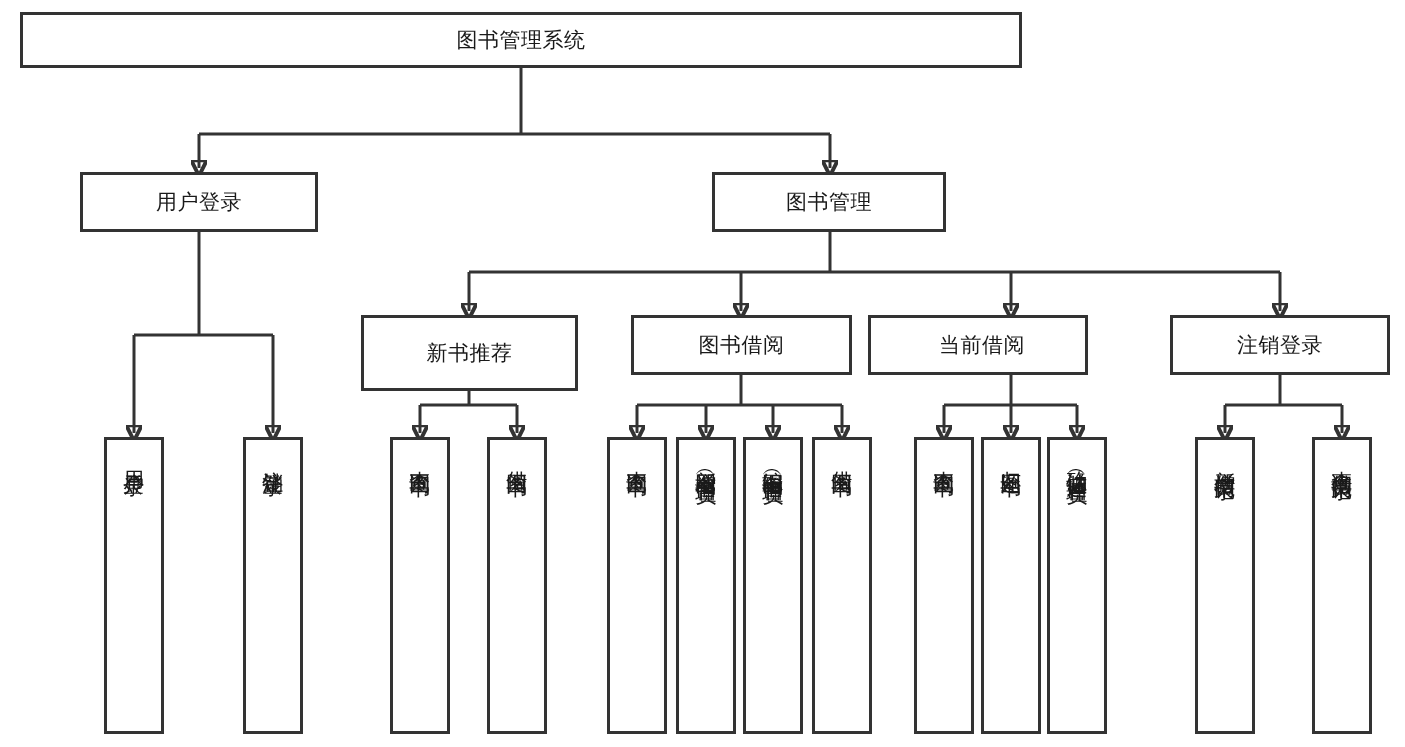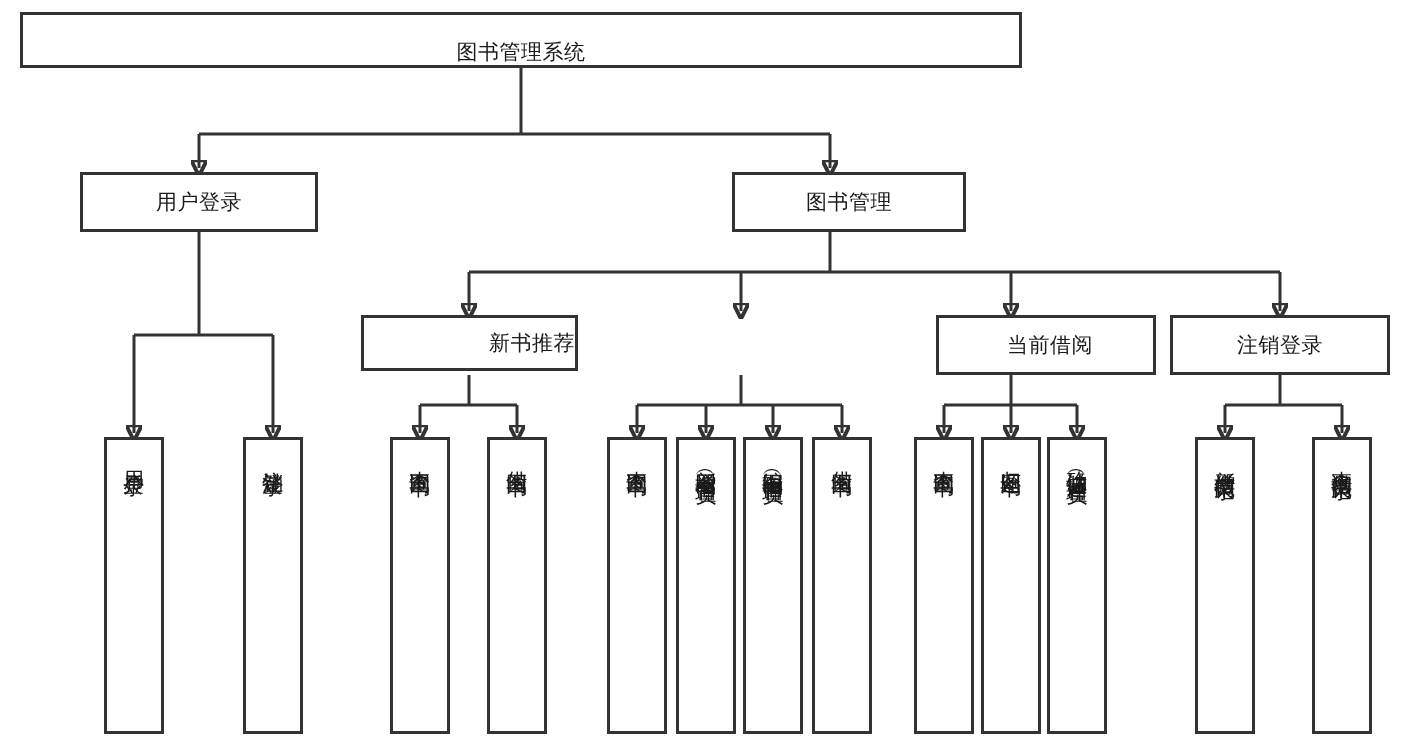--- a/index.html
+++ b/index.html
@@ -114,35 +114,38 @@
     <line x1="944" y1="405" x2="944" y2="433" marker-end="url(#arrow)"></line>
     <line x1="1011" y1="405" x2="1011" y2="433" marker-end="url(#arrow)"></line>
     <line x1="1077" y1="405" x2="1077" y2="433" marker-end="url(#arrow)"></line>
 
     <line x1="1280" y1="375" x2="1280" y2="405"></line>
     <line x1="1225" y1="405" x2="1342" y2="405"></line>
     <line x1="1225" y1="405" x2="1225" y2="433" marker-end="url(#arrow)"></line>
     <line x1="1342" y1="405" x2="1342" y2="433" marker-end="url(#arrow)"></line>
   </svg>
 
-  <div class="node" style="left:20px; top:12px; width:1002px; height:56px;align-items:flex-end;">
+  <div class="node" style="left:20px; top:12px; width:1002px; height:56px;">
     <span class="label">图书管理系统</span>
   </div>
 
   <div class="node" style="left:80px; top:172px; width:238px; height:60px;">
     <span class="label">用户登录</span>
   </div>
-  <div class="node" style="left:712px; top:172px; width:234px; height:60px;margin-left:20px;">
+  <div class="node" style="left:712px; top:172px; width:234px; height:60px;">
     <span class="label">图书管理</span>
   </div>
 
-  <div class="node" style="left:361px; top:315px; width:217px; height:56px;justify-content:flex-end;">
+  <div class="node" style="left:361px; top:315px; width:217px; height:76px;">
     <span class="label">新书推荐</span>
   </div>
-  <div class="node" style="left:936px; top:315px; width:220px; height:60px;padding-left:8px;">
+  <div class="node" style="left:631px; top:315px; width:221px; height:60px;">
+    <span class="label">图书借阅</span>
+  </div>
+  <div class="node" style="left:868px; top:315px; width:220px; height:60px;padding-left:8px;">
     <span class="label">当前借阅</span>
   </div>
   <div class="node" style="left:1170px; top:315px; width:220px; height:60px;">
     <span class="label">注销登录</span>
   </div>
 
   <div class="node vertical" style="left:104px; top:437px; width:60px; height:297px;">
     <span class="label">用户登录</span>
   </div>
   <div class="node vertical" style="left:243px; top:437px; width:60px; height:297px;">

